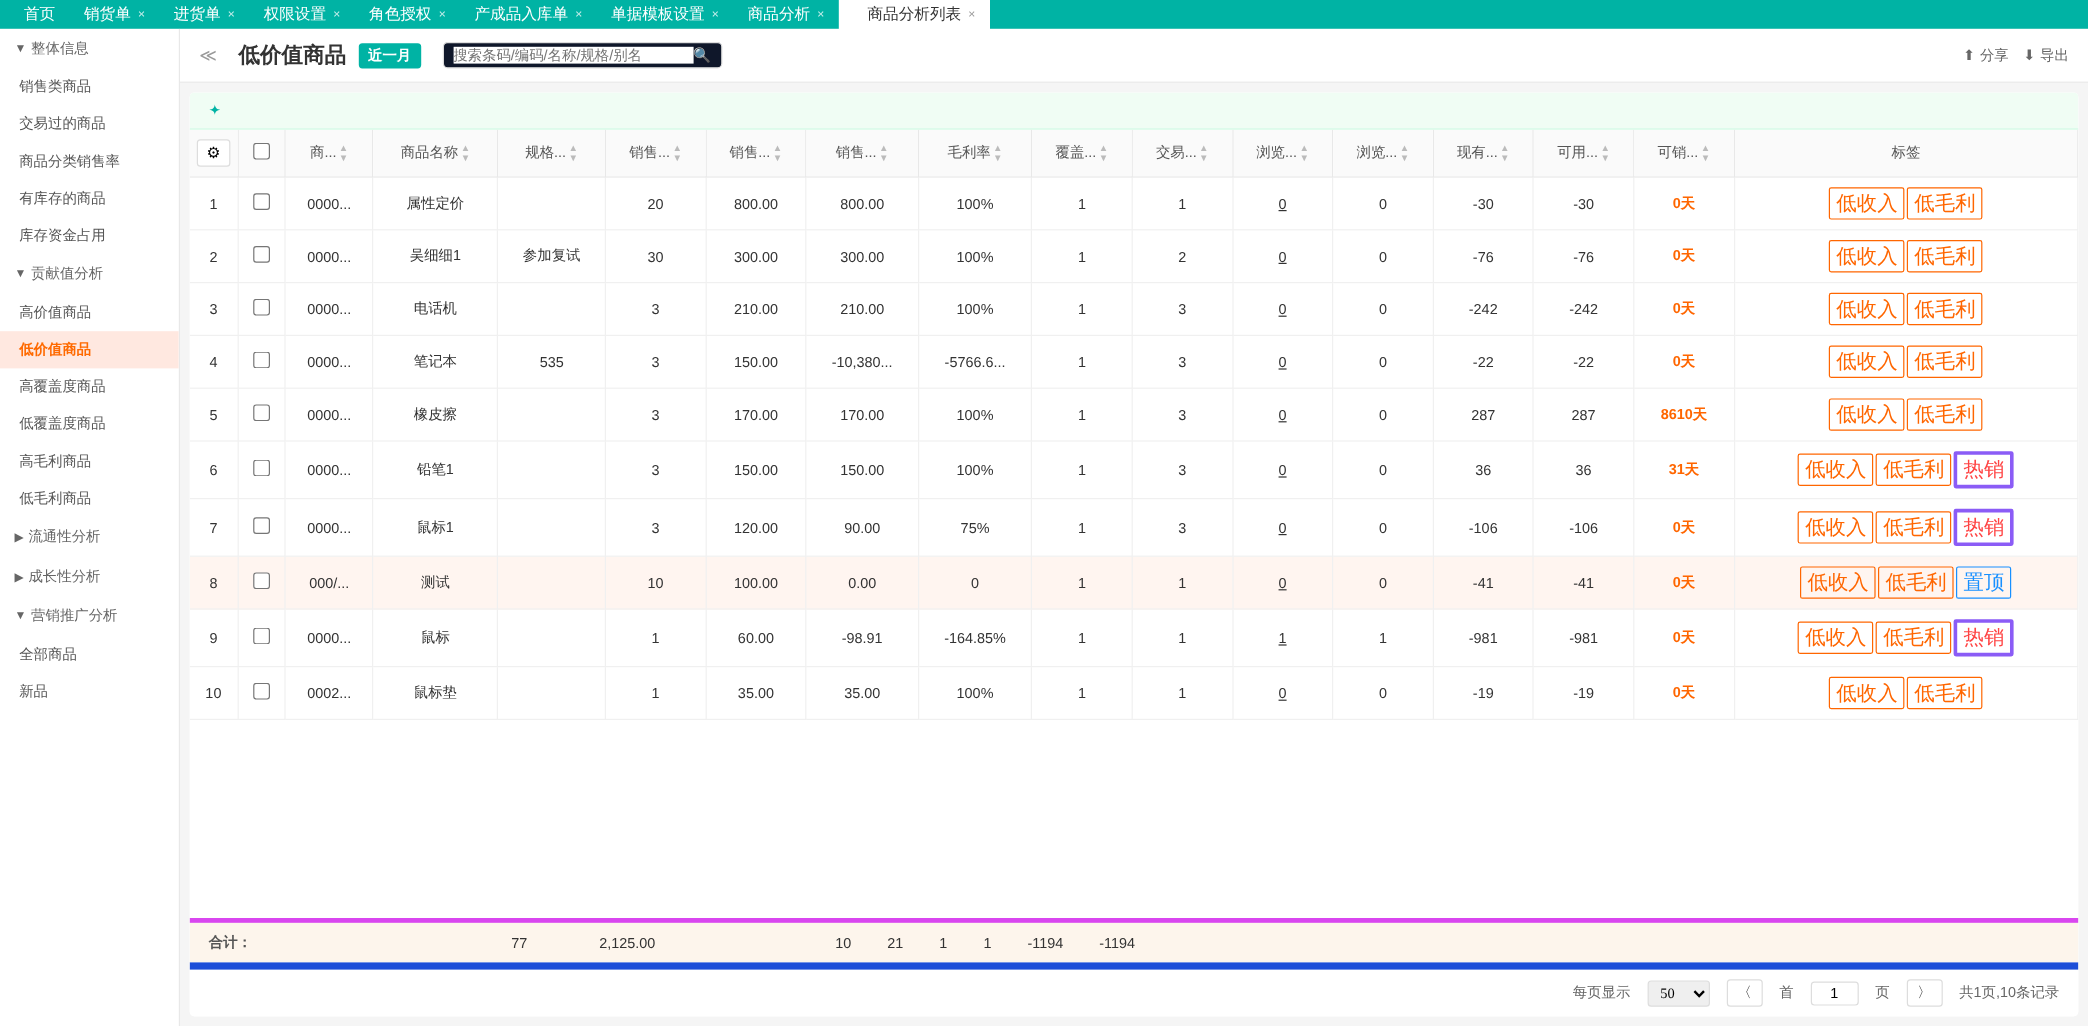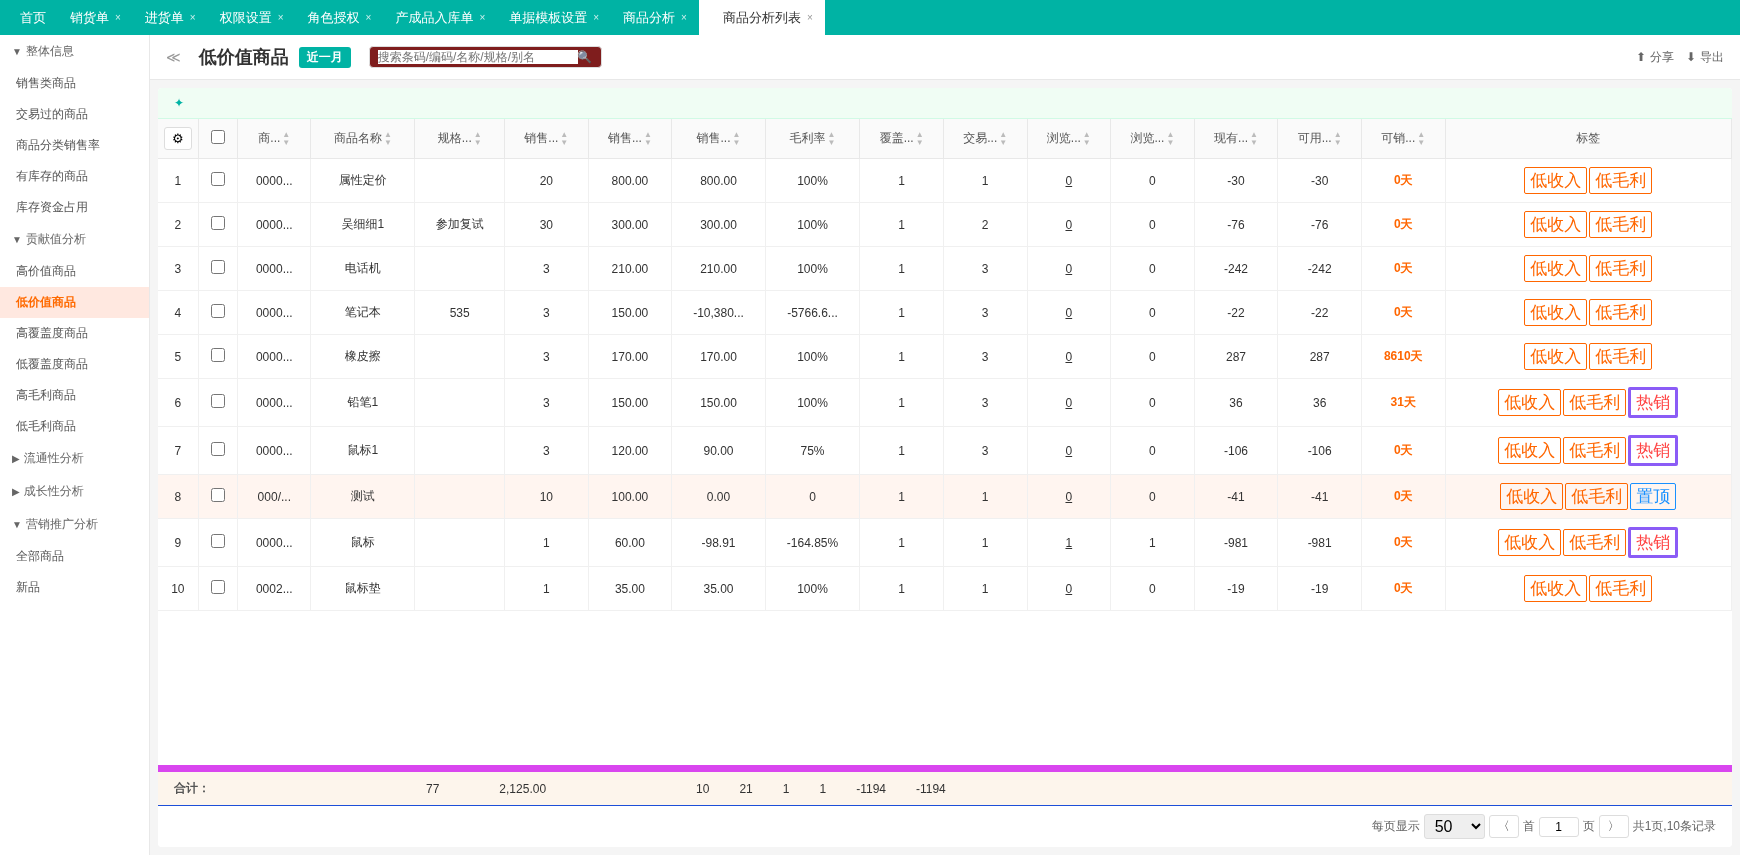--- a/index.html
+++ b/index.html
@@ -1,19 +1,19 @@
 <!DOCTYPE html>
 <html><head>
   <meta charset="utf-8">
   <style>
     * { box-sizing: border-box; margin: 0; padding: 0; }
     body { font-family: 'Microsoft YaHei', Arial, sans-serif; font-size: 12px; background: #f5f5f5; color: #333; height: 855px; overflow: hidden; display: flex; flex-direction: column; }
 
     
-    .top-nav { background: #00b3a4; display: flex; align-items: center; height: 35px; padding: 0 8px; flex-shrink: 0; }
+    .top-nav { background: #00b3a4; display: flex; align-items: center; height: 24px; padding: 0 8px; flex-shrink: 0; }
     .top-nav .nav-item { color: #fff; padding: 0 12px; height: 36px; display: flex; align-items: center; cursor: pointer; font-size: 13px; white-space: nowrap; }
     .top-nav .nav-item.active { background: #fff; color: #333; padding-left: 24px; }
     .top-nav .nav-item .close-icon { margin-left: 6px; font-size: 10px; color: rgba(255,255,255,0.8); }
     .top-nav .nav-item.active .close-icon { color: #999; }
 
     
     .main-layout { display: flex; flex: 1; overflow: hidden; }
 
     
     .sidebar { width: 150px; background: #fff; border-right: 1px solid #e8e8e8; overflow-y: auto; flex-shrink: 0; }
@@ -23,21 +23,21 @@
     .sidebar-item { padding: 7px 16px; cursor: pointer; color: #555; font-size: 12px; }
     .sidebar-item.active { background: #ffe8e0; color: #ff6a00; font-weight: bold; }
 
     
     .content-area { flex: 1; display: flex; flex-direction: column; overflow: hidden; background: #f5f5f5; }
 
     
     .content-header { background: #fff; padding: 10px 16px; display: flex; align-items: center; gap: 10px; border-bottom: 1px solid #e8e8e8; flex-shrink: 0; }
     .content-title { font-size: 18px; font-weight: bold; color: #333; }
     .tag-btn { background: #00b3a4; color: #fff; border: none; border-radius: 3px; padding: 2px 8px; font-size: 12px; cursor: pointer; font-weight: bold; }
-    .search-box { display: flex; align-items: center; border: 1px solid #ddd; border-radius: 4px; padding: 3px 8px; background: #7f1d1d; margin-left: 8px; }
+    .search-box { display: flex; align-items: center; border: 1px solid #ddd; border-radius: 4px; padding: 3px 8px; background: #0f172a; margin-left: 8px; }
     .search-box input { border: none; outline: none; font-size: 12px; width: 200px; color: #999; }
     .search-icon { color: #00b3a4; cursor: pointer; }
     .header-actions { margin-left: auto; display: flex; gap: 12px; }
     .header-action-btn { color: #666; cursor: pointer; font-size: 12px; display: flex; align-items: center; gap: 4px; }
 
     
     .table-container { flex: 1; overflow: auto; padding: 0; background: #fff; margin: 8px; border-radius: 4px; display: flex; flex-direction: column; }
 
     
     .alert-bar { background: #f0fdf4; border-bottom: 1px solid #d1fae5; padding: 8px 16px; color: #666; font-size: 12px; display: flex; align-items: center; gap: 6px; flex-shrink: 0; }
@@ -55,26 +55,26 @@
 
     .tag { display: inline-block; border-radius: 2px; padding: 1px 5px; font-size: 17px; margin: 1px; }
     .tag-orange { color: #ff6600; border: 1px solid #ff6600; }
     .tag-red { color: #ff4444; border: 3px solid #8b5cf6; }
     .tag-blue { color: #1890ff; border: 1px solid #1890ff; }
 
     .days-badge { color: #ff6600; font-weight: bold; }
     .link-underline { text-decoration: underline; color: #333; cursor: pointer; }
 
     
-    .table-footer { background: #fdf5ec; border-top: 7px solid #d946ef; padding: 8px 16px; display: flex; align-items: center; flex-shrink: 0; margin-top: 42px; }
+    .table-footer { background: #fdf5ec; border-top: 4px solid #d946ef; padding: 8px 16px; display: flex; align-items: center; flex-shrink: 0; margin-top: 42px; }
     .total-label { font-weight: bold; color: #555; margin-right: 16px; }
 
-    .pagination-bar { background: #fff; border-top: 1px solid #1d4ed8; padding: 8px 16px; display: flex; align-items: center; justify-content: flex-end; gap: 4px; flex-shrink: 0; }
+    .pagination-bar { background: #fff; border-top: 6px solid #1d4ed8; padding: 8px 16px; display: flex; align-items: center; justify-content: flex-end; gap: 14px; flex-shrink: 0; }
     .pagination-bar span { color: #666; font-size: 12px; }
-    .page-size-select { border: 1px solid #ddd; border-radius: 3px; padding: 2px 6px; font-size: 16px; }
+    .page-size-select { border: 1px solid #ddd; border-radius: 3px; padding: 2px 6px; font-size: 12px; font-family: Liberation Serif, serif; }
     .page-btn { border: 1px solid #ddd; background: #fff; border-radius: 3px; padding: 2px 8px; cursor: pointer; font-size: 12px; color: #333; }
     .page-input { border: 1px solid #ddd; border-radius: 3px; padding: 2px 6px; width: 40px; text-align: center; font-size: 12px; }
 
     .collapse-btn { color: #999; cursor: pointer; font-size: 14px; margin-right: 8px; }
 
     .checkbox { width: 14px; height: 14px; cursor: pointer; }
 
     .gear-btn { border: 1px solid #ddd; background: #fff; border-radius: 3px; padding: 3px 7px; cursor: pointer; font-size: 13px; }
 
     .table-scroll { overflow: auto; flex: 1; }

